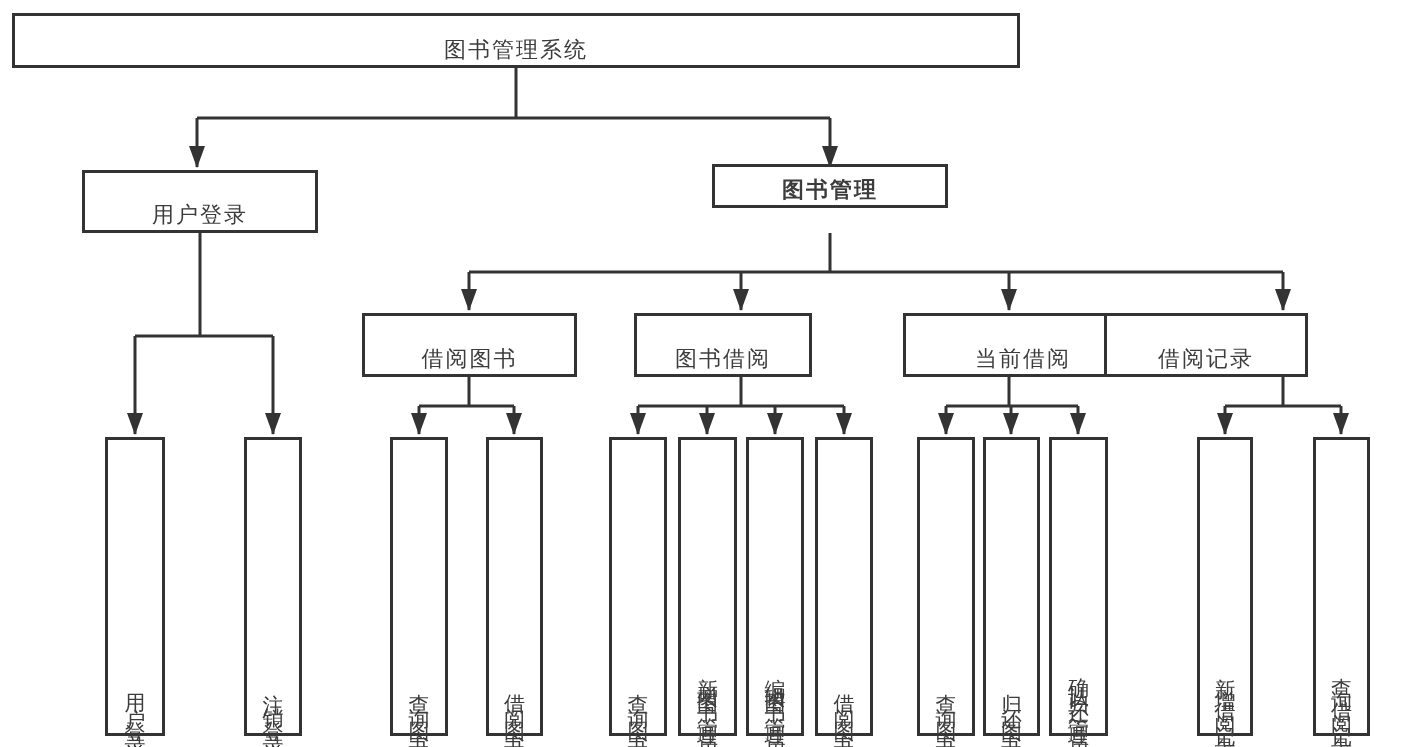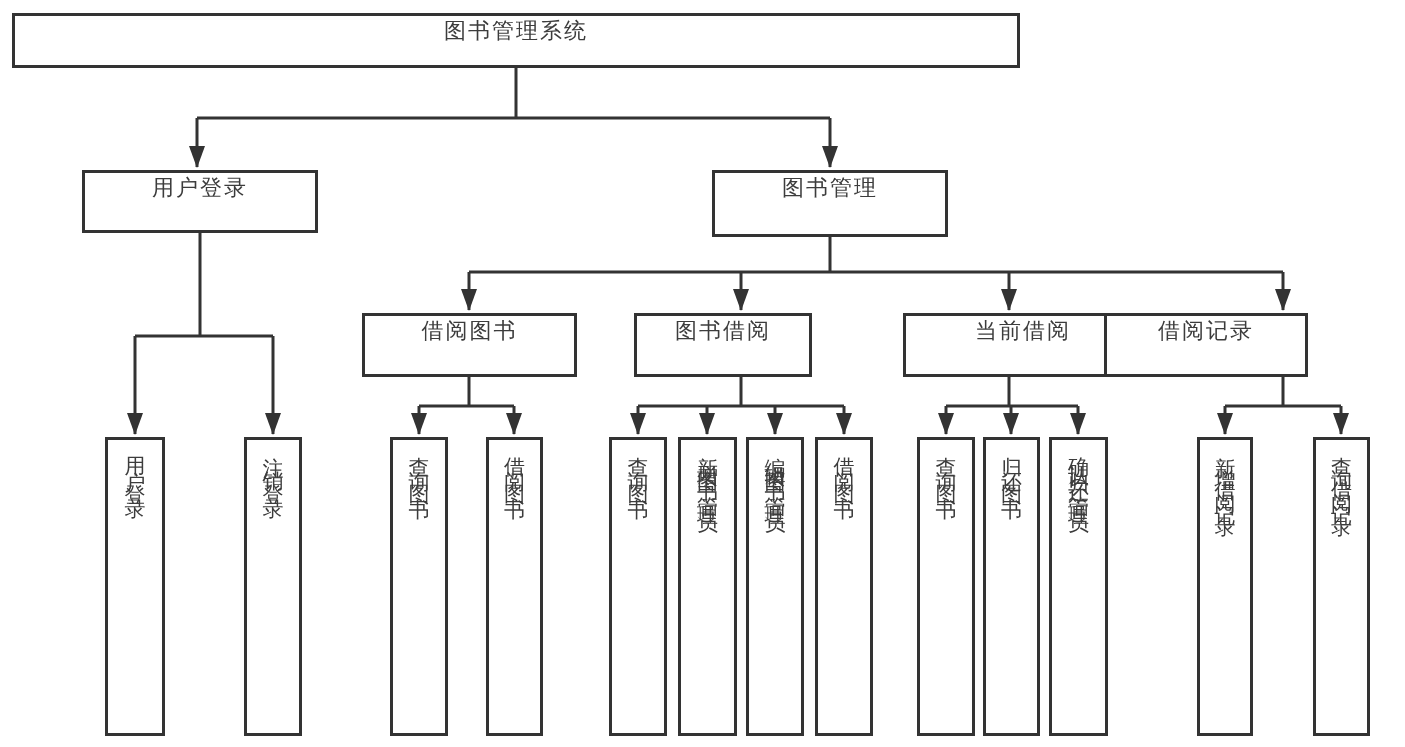--- a/index.html
+++ b/index.html
@@ -9,21 +9,21 @@
     background:#ffffff;
     font-family:"DejaVu Sans","Liberation Sans",sans-serif;
     overflow:hidden;
   }
   .connectors{position:absolute;left:0;top:0;width:1405px;height:747px;pointer-events:none;}
   .node{
     position:absolute;
     box-sizing:border-box;
     background:#ffffff;
     border:3px solid #333333;
-    display:flex;align-items:flex-start;justify-content:center;
+    display:flex;align-items:flex-end;justify-content:center;
     color:#3c3c3c;
     z-index:2;
   }
   .h-label{font-size:22px;letter-spacing:2px;white-space:nowrap;}
   .v-node .v-label{
     writing-mode:vertical-rl;
     text-orientation:mixed;
     font-size:21px;
     white-space:nowrap;
   }
@@ -88,21 +88,21 @@
     </g>
   </svg>
 
   <div class="node" style="left:12px;top:13px;width:1008px;height:55px;">
     <span class="h-label">图书管理系统</span>
   </div>
 
   <div class="node" style="left:82px;top:170px;width:236px;height:63px;">
     <span class="h-label">用户登录</span>
   </div>
-  <div class="node" style="left:712px;top:170px;width:236px;height:67px;">
+  <div class="node" style="left:712px;top:164px;width:236px;height:44px;font-weight:bold;">
     <span class="h-label">图书管理</span>
   </div>
 
   <div class="node" style="left:362px;top:313px;width:215px;height:64px;">
     <span class="h-label">借阅图书</span>
   </div>
   <div class="node" style="left:634px;top:313px;width:178px;height:64px;">
     <span class="h-label">图书借阅</span>
   </div>
   <div class="node" style="left:903px;top:313px;width:240px;height:64px;">

